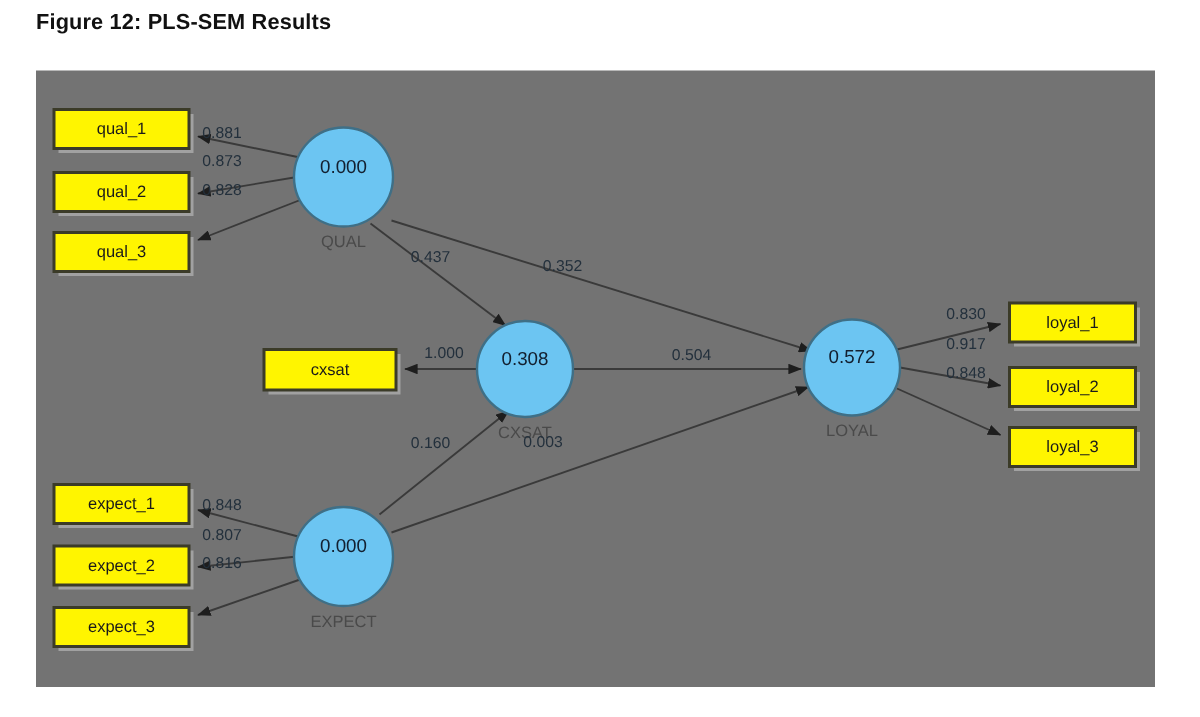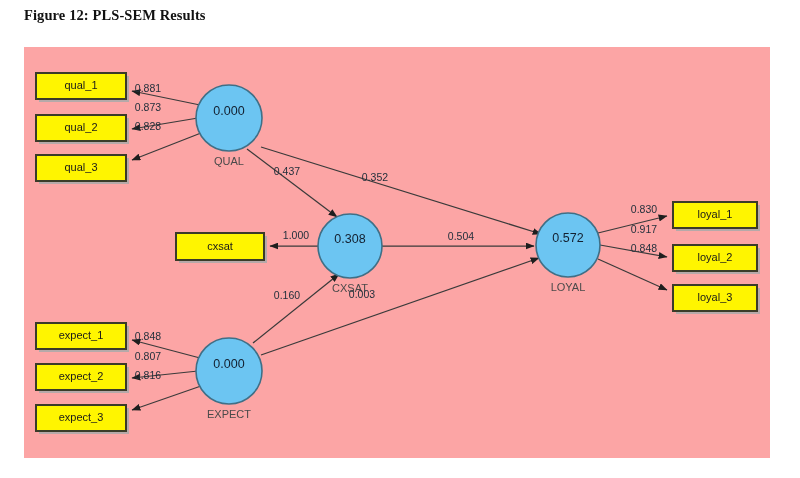--- a/index.html
+++ b/index.html
@@ -18,34 +18,34 @@
   #figure-wrap {
     position: absolute;
     left: 0; top: 0;
     width: 800px;
     height: 478px;
   }
   #figure-caption {
     position: absolute;
     left: 24px;
     top: 7px;
-    font-family: Liberation Serif, serif;
+    font-family: Liberation Sans, sans-serif;
     font-weight: bold;
     font-size: 14.5px;
     color: #111111;
     letter-spacing: 0.1px;
     white-space: nowrap;
   }
   #diagram-canvas {
     position: absolute;
     left: 24px;
     top: 47px;
     width: 746px;
     height: 411px;
-    background: #fca5a5;
+    background: #737373;
   }
   svg.diagram-svg {
     display: block;
     width: 746px;
     height: 411px;
   }
   .indicator-rect {
     fill: #fff500;
     stroke: #3b3b28;
     stroke-width: 2;

